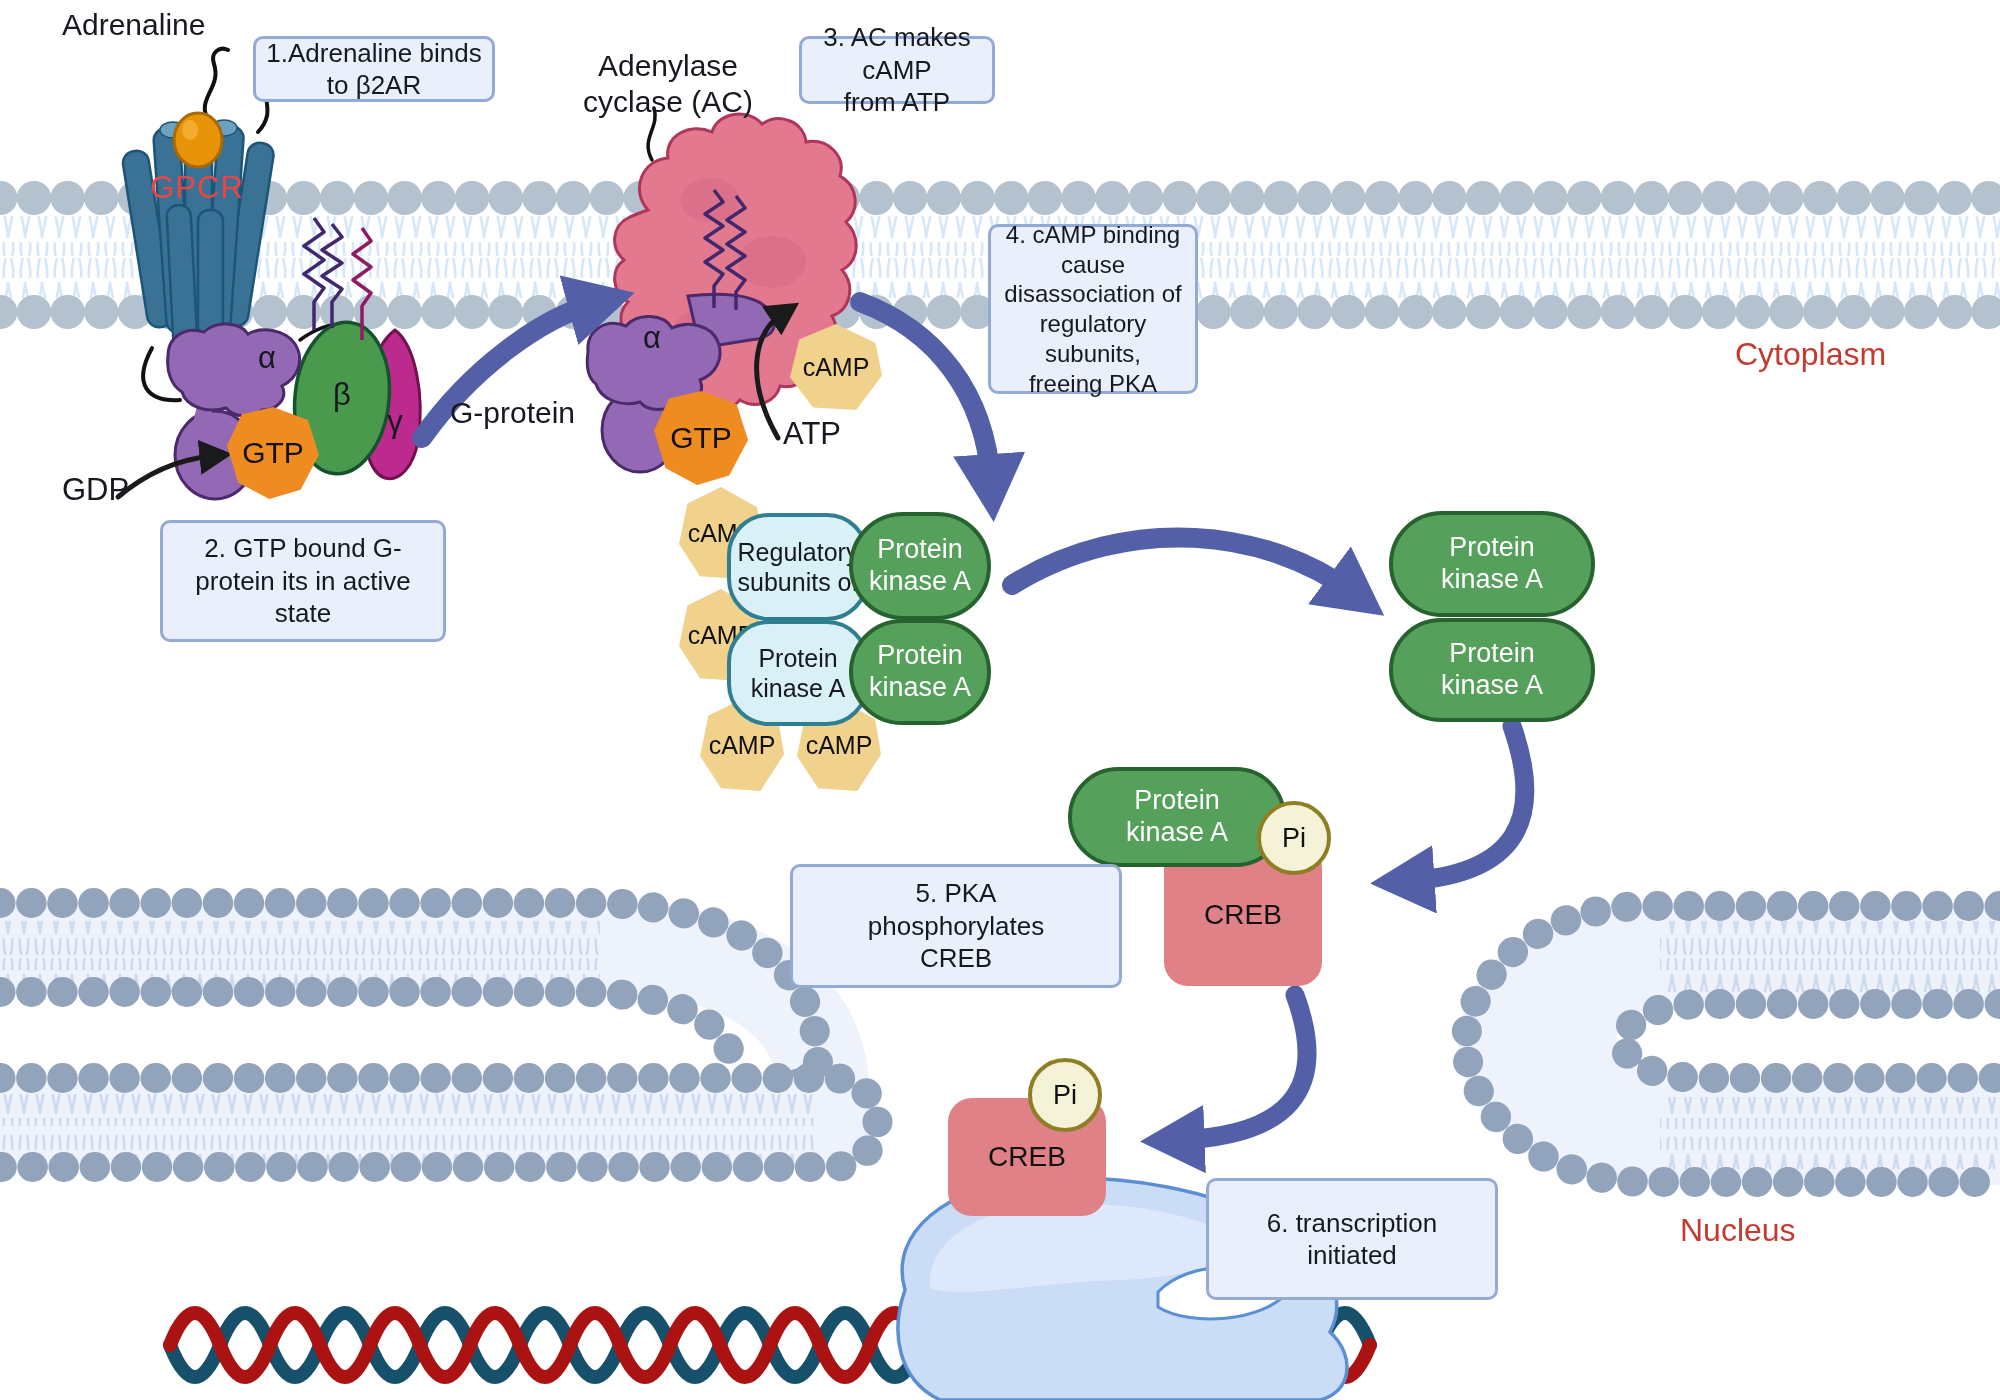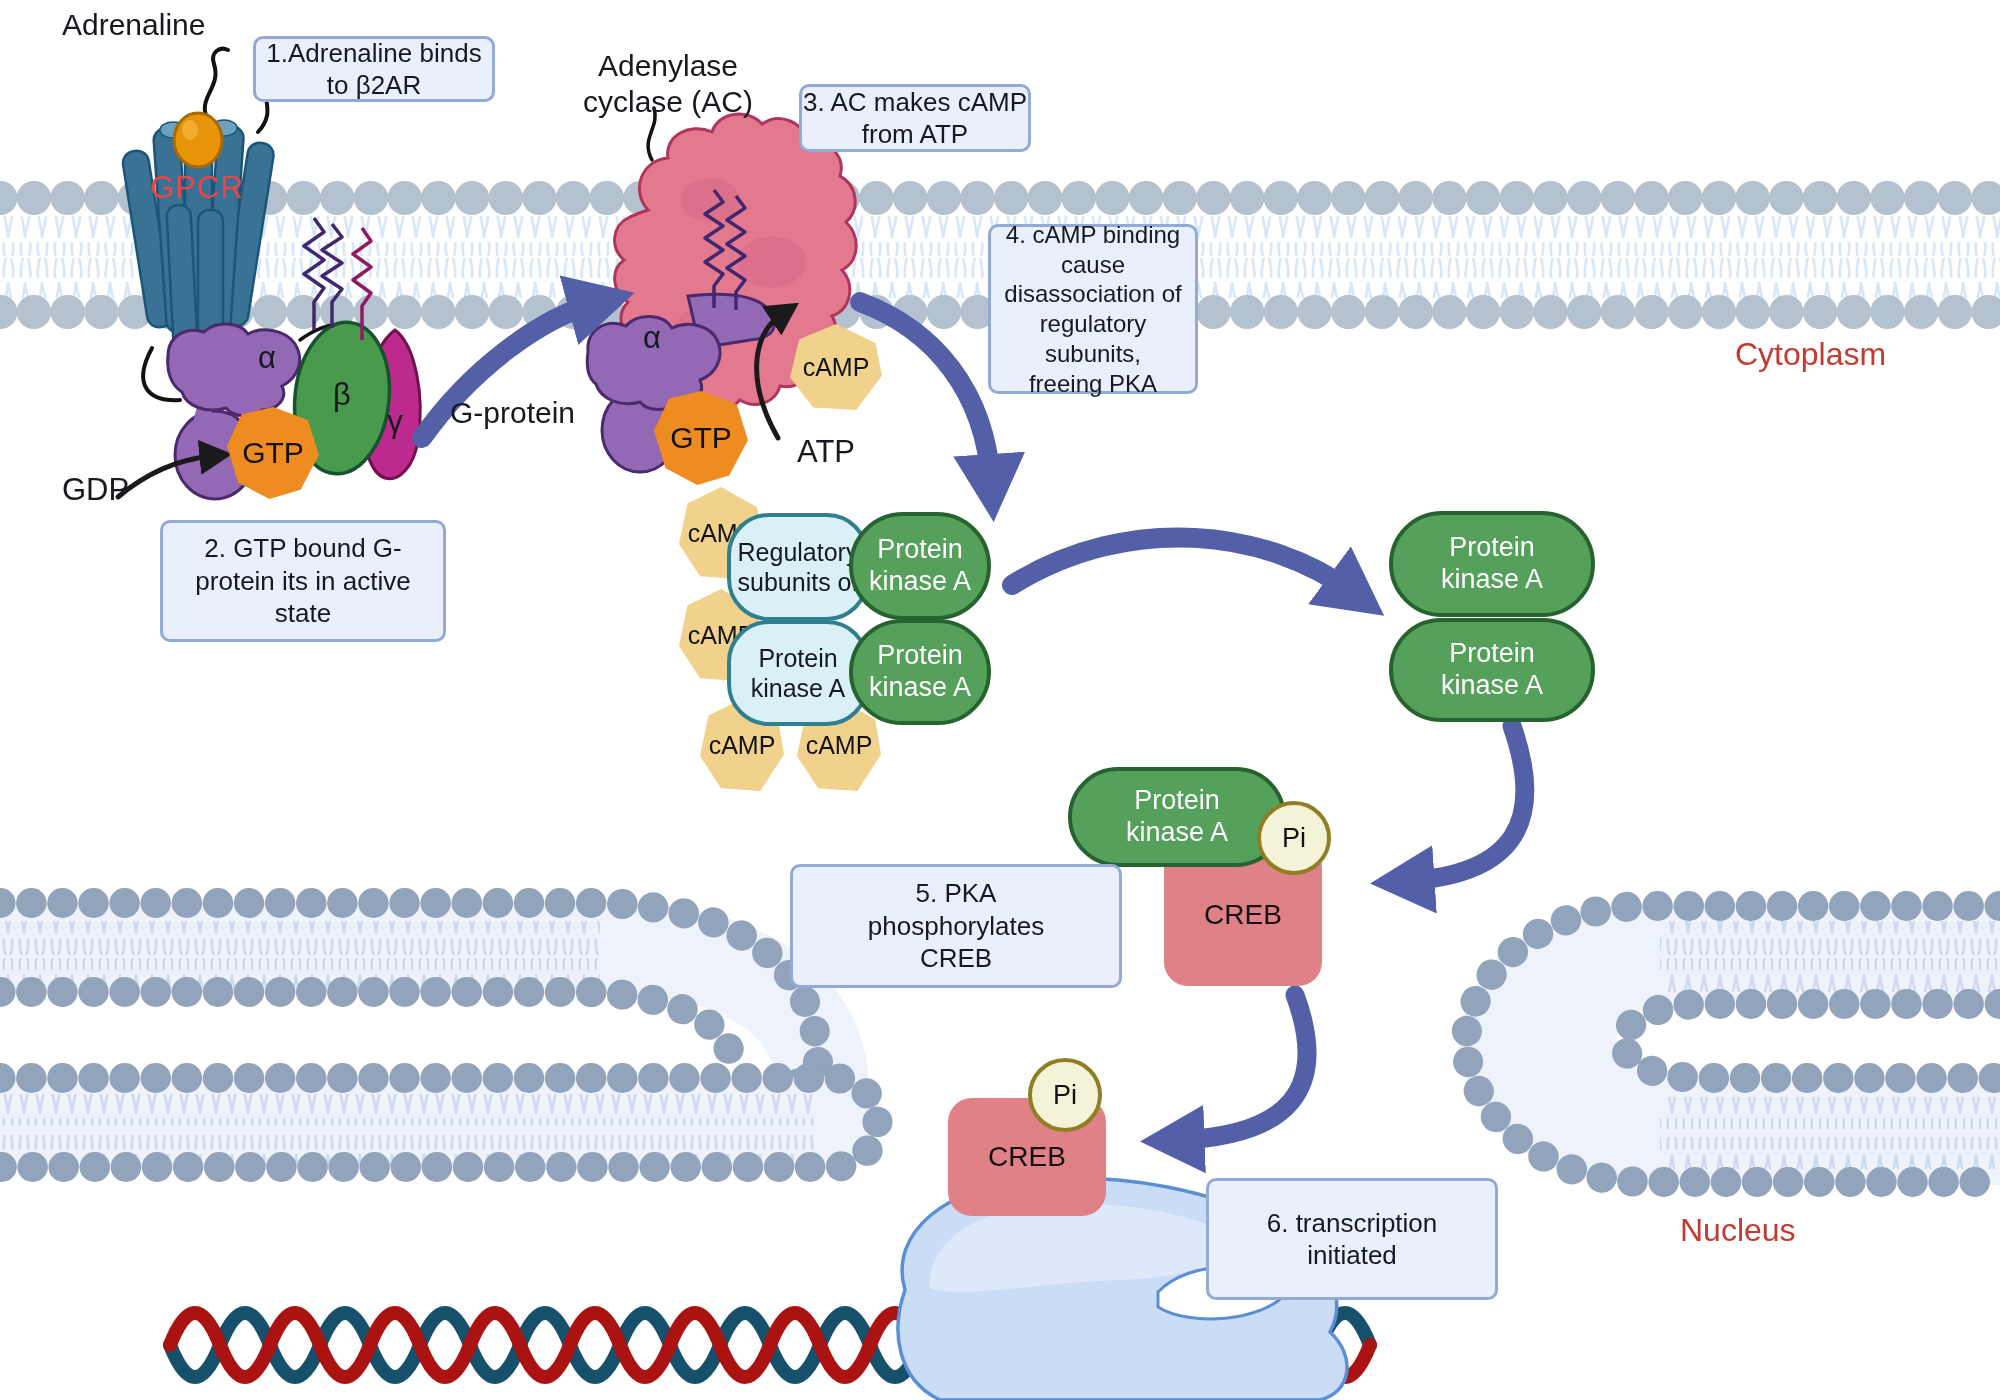--- a/index.html
+++ b/index.html
@@ -163,21 +163,21 @@
 </svg>
 
   <div class="abs big" style="left:62px;top:8px;width:220px;">Adrenaline</div>
 
   <div class="abs note ctr pre" style="left:253px;top:36px;width:242px;height:66px;">1.Adrenaline binds
 to β2AR</div>
 
   <div class="abs big ctr pre" style="left:558px;top:44px;width:220px;height:80px;line-height:1.2;">Adenylase
 cyclase (AC)</div>
 
-  <div class="abs note ctr pre" style="left:799px;top:36px;width:232px;height:68px;margin-top:48px;">3. AC makes cAMP
+  <div class="abs note ctr pre" style="left:799px;top:36px;width:196px;height:68px;">3. AC makes cAMP
 from ATP</div>
 
   <div class="abs ctr white" style="left:143px;top:170px;width:108px;height:36px;font-size:31px;letter-spacing:1px;">GPCR</div>
 
   <div class="abs ctr greek" style="left:247px;top:340px;width:40px;height:36px;">α</div>
   <div class="abs ctr greek" style="left:322px;top:377px;width:40px;height:36px;">β</div>
   <div class="abs ctr greek" style="left:375px;top:404px;width:40px;height:36px;">γ</div>
 
   <div class="abs hep ctr" style="left:227px;top:407px;width:92px;height:92px;">
     <span>GTP</span>
@@ -194,21 +194,21 @@
   <div class="abs ctr greek" style="left:632px;top:320px;width:40px;height:36px;">α</div>
 
   <div class="abs hep ctr" style="left:654px;top:391px;width:94px;height:94px;">
     <span>GTP</span>
   </div>
 
   <div class="abs hex ctr" style="left:790px;top:324px;width:92px;height:86px;">
     <span>cAMP</span>
   </div>
 
-  <div class="abs big" style="left:783px;top:434px;width:100px;font-size:31px;margin-left:14px;">ATP</div>
+  <div class="abs big" style="left:783px;top:416px;width:100px;font-size:31px;">ATP</div>
 
   <div class="abs note note-sm ctr pre" style="left:988px;top:224px;width:210px;height:170px;">4. cAMP binding
 cause
 disassociation of
 regulatory subunits,
 freeing PKA</div>
 
   <div class="abs red" style="left:1735px;top:336px;width:220px;">Cytoplasm</div>
 
   <div class="abs hex ctr" style="left:679px;top:487px;width:84px;height:92px;">

